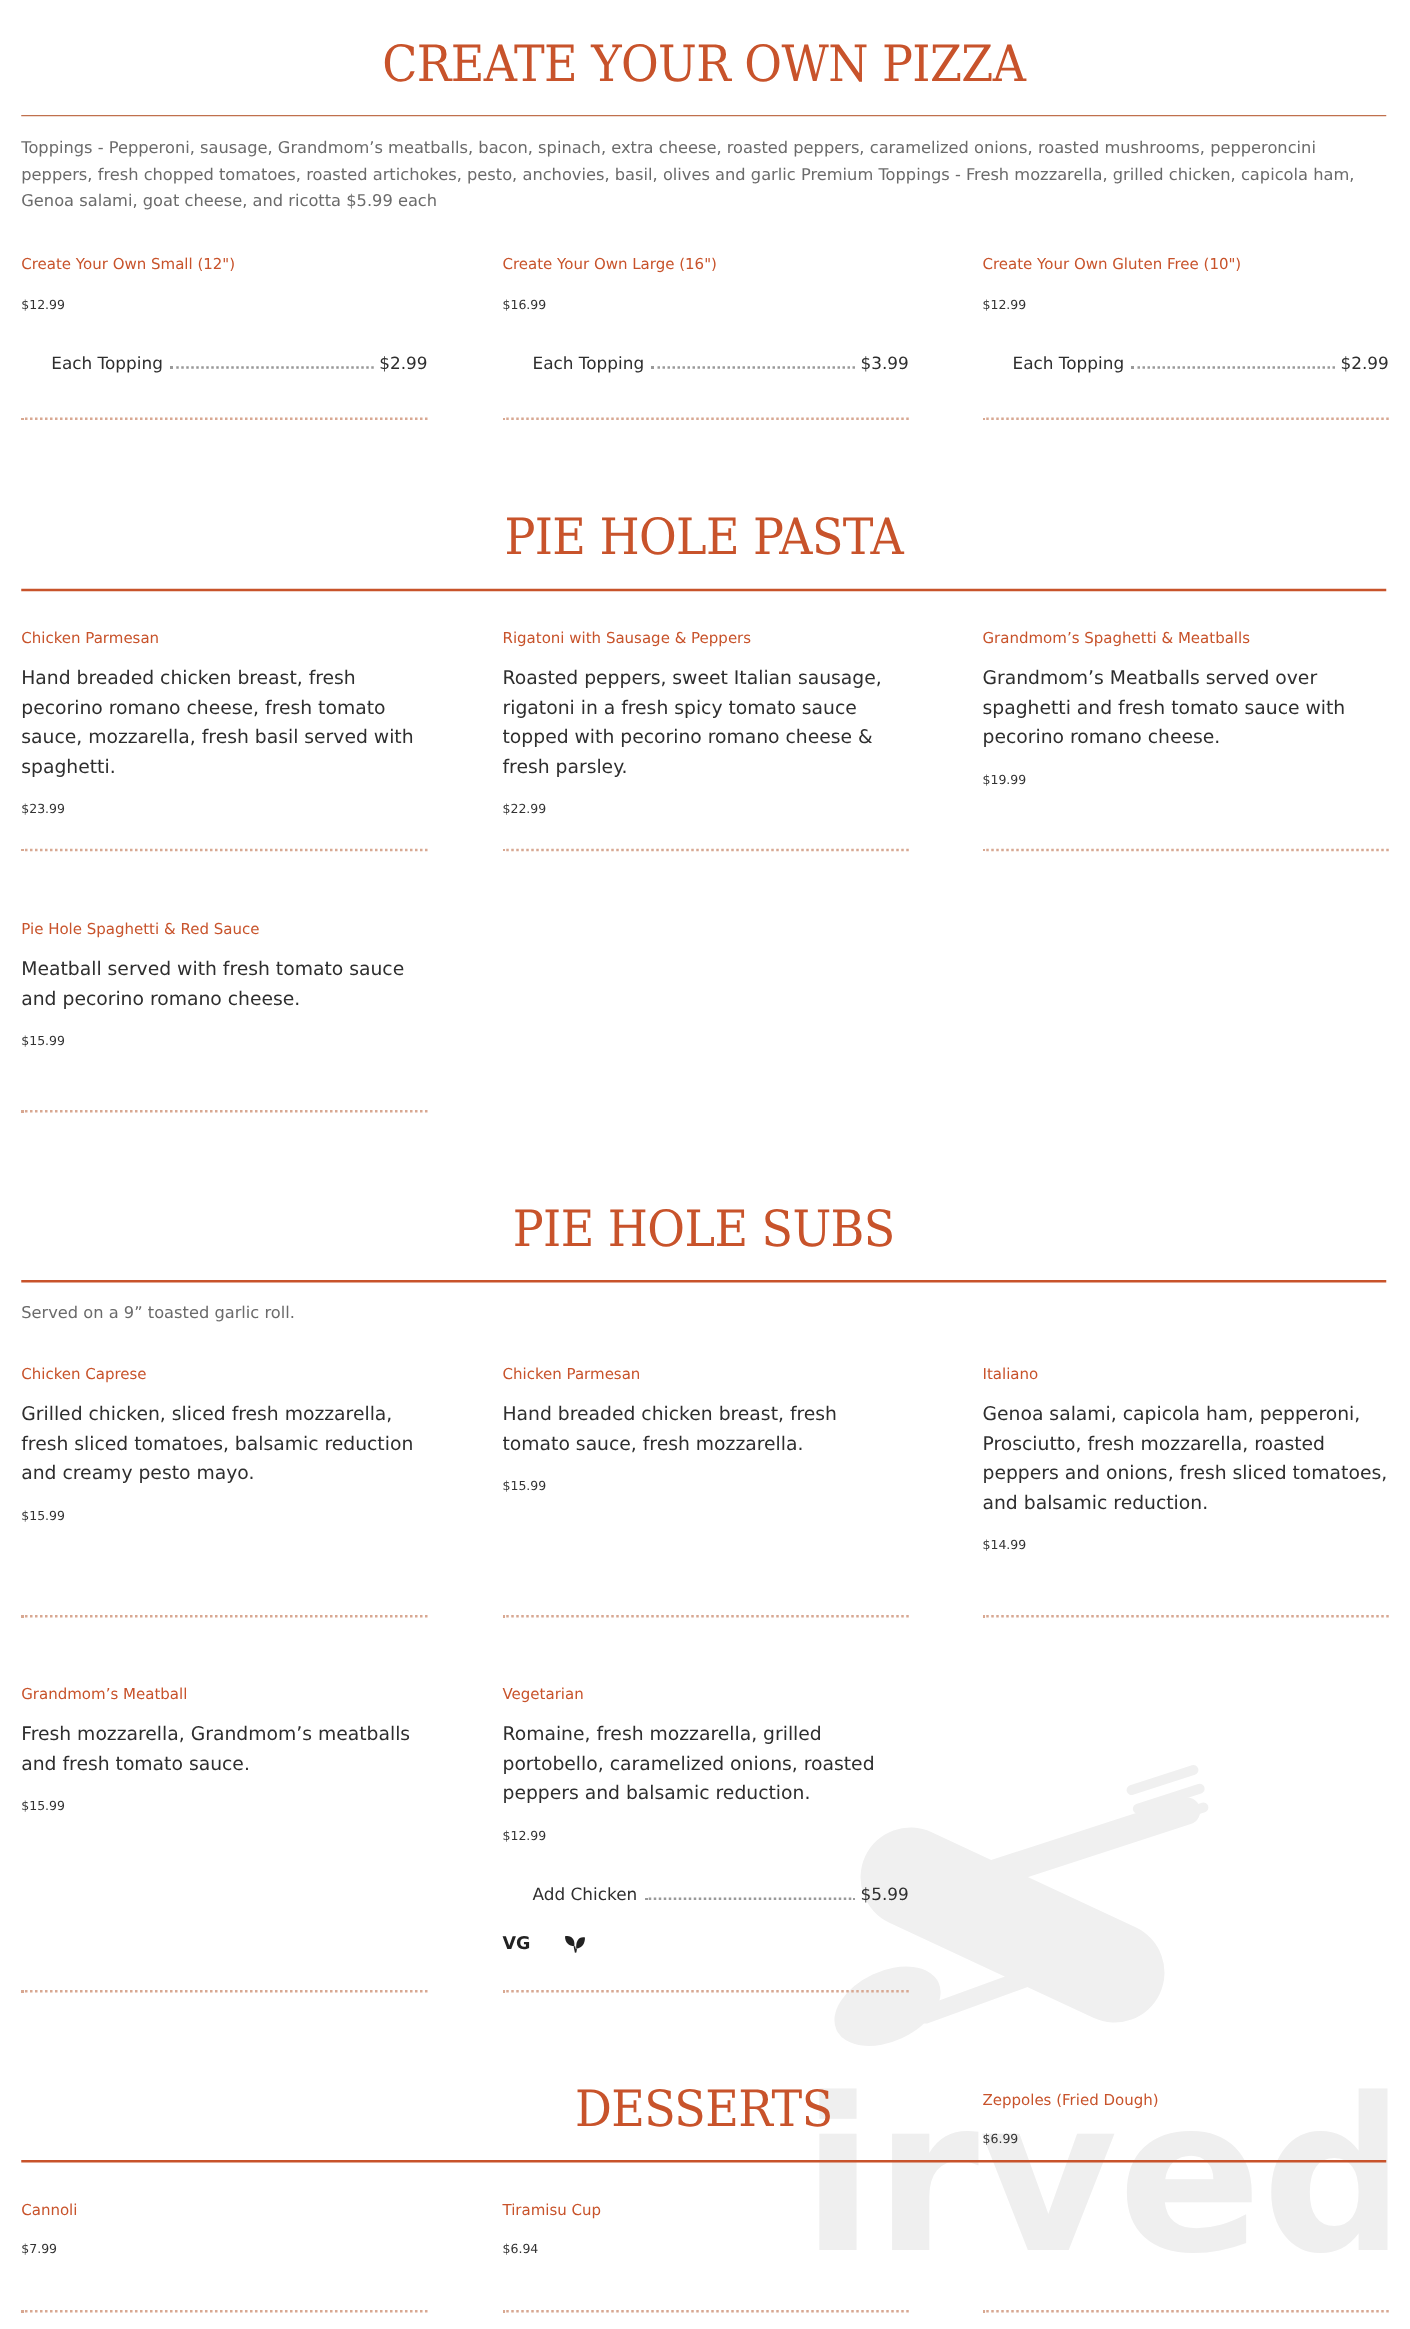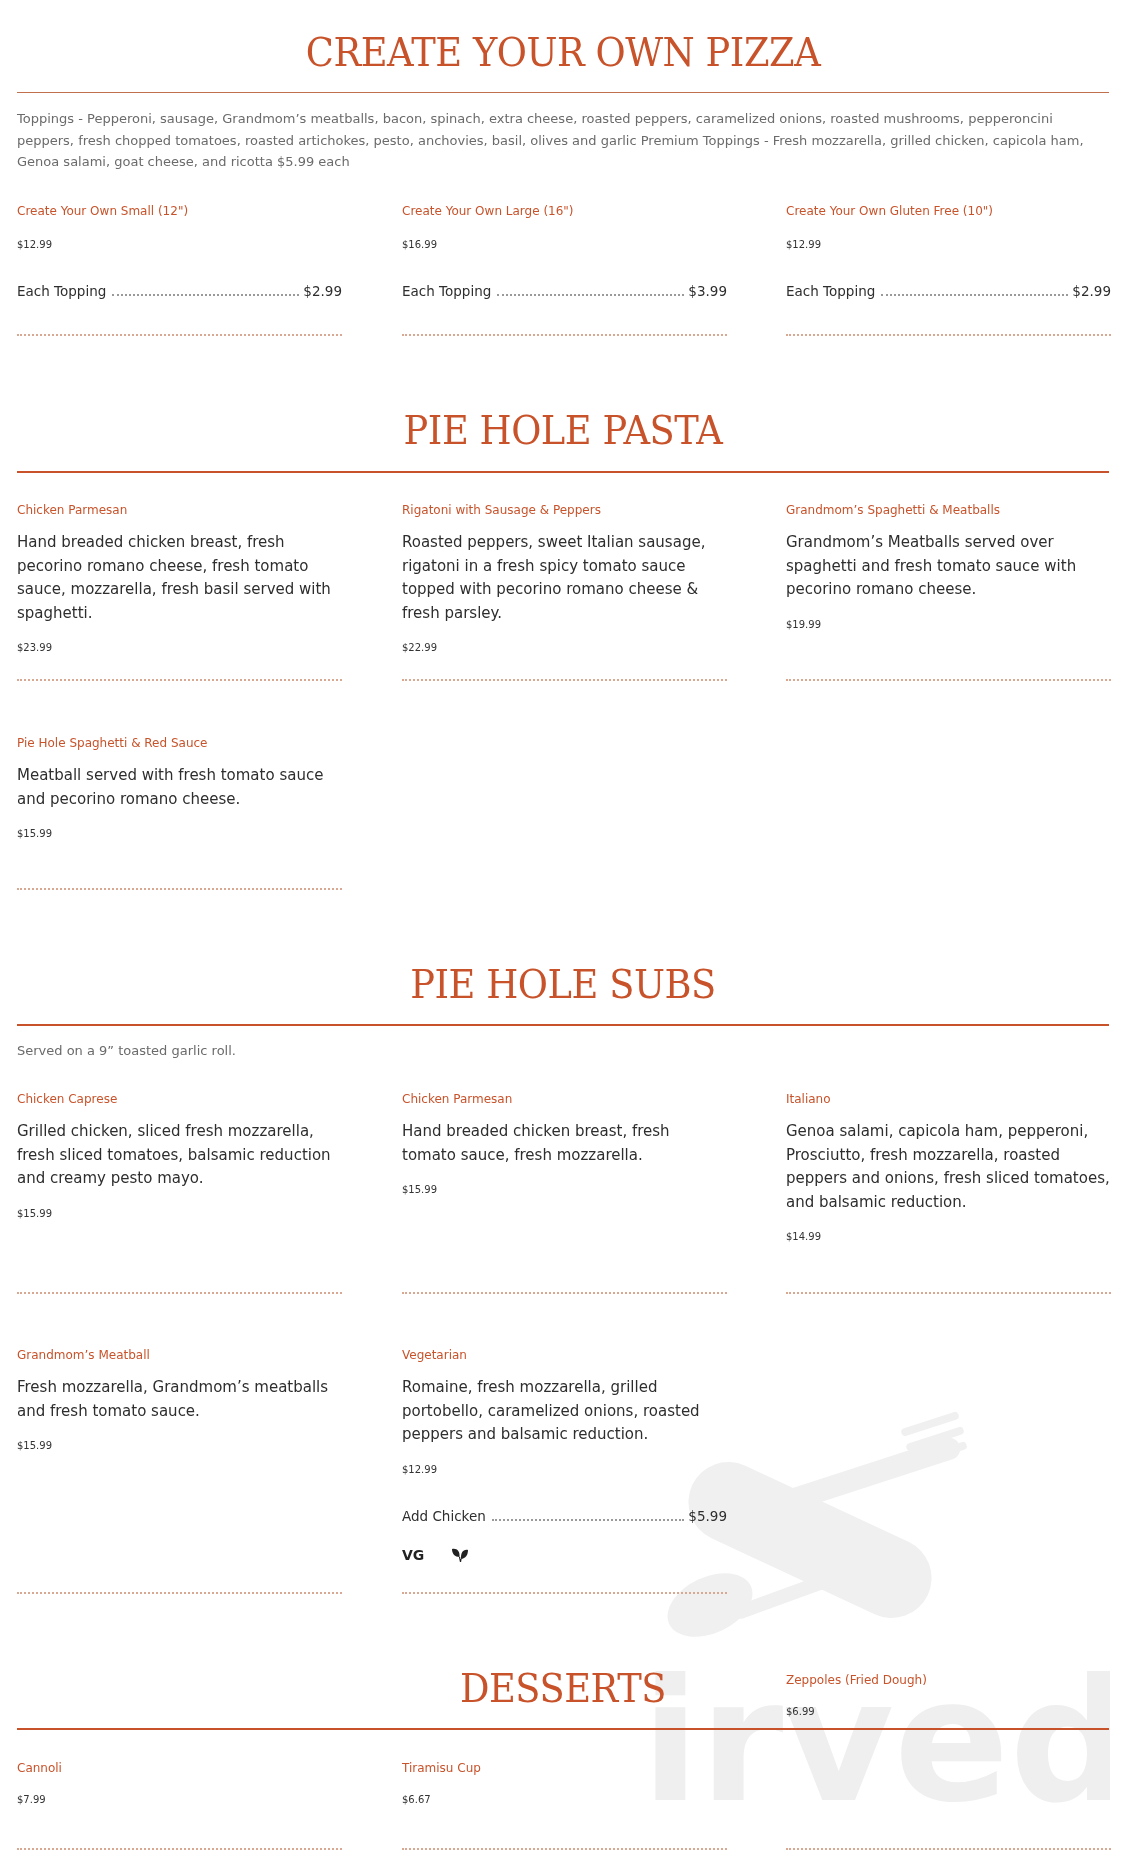--- a/index.html
+++ b/index.html
@@ -10,21 +10,21 @@
                    font-family: "DejaVu Serif", serif; font-weight: normal; color: #c8532b;
                    font-size: 40px; letter-spacing: -0.5px; margin: 0; line-height: 48px; transform: scaleX(0.92); z-index: 1; }
   .rule { position: absolute; left: 17px; width: 1092px; height: 2px; background: #c8532b; z-index: 1; }
   .rule.thin { height: 1px; background: #c0704d; }
   .note { position: absolute; left: 17px; width: 1092px; font-size: 13px; line-height: 21.5px; color: #6b6b6b; z-index: 1; }
   .card { position: absolute; width: 325px; z-index: 1; }
   .col1 { left: 17px; } .col2 { left: 402px; } .col3 { left: 786px; }
   .item-name { font-size: 12px; color: #c8532b; line-height: 16px; height: 16px; white-space: nowrap; }
   .item-desc { font-size: 15px; color: #2e2e2e; line-height: 23.5px; margin-top: 13px; }
   .item-price { font-size: 10px; color: #333; line-height: 18px; margin-top: 14px; }
-  .addon { display: flex; align-items: baseline; font-size: 13.5px; color: #2e2e2e; line-height: 18px; margin-top: 28px; }
+  .addon { display: flex; align-items: baseline; font-size: 13.5px; color: #2e2e2e; line-height: 18px; margin-top: 28px; margin-left: 24px; }
   .addon .leader { flex: 1; border-bottom: 2px dotted #9a9a9a; margin: 0 4px 4px 6px; height: 0; }
   .dots { position: absolute; height: 0; border-top: 2px dotted #d8a892; width: 325px; z-index: 1; }
   .badges { display: flex; align-items: center; gap: 27px; margin-top: 20px; height: 20px; }
   .vg { font-weight: bold; font-size: 14px; color: #222; }
 </style>
 </head>
 <body>
 
 <svg class="watermark" viewBox="0 0 470 420">
   <g fill="#f0f0f0">
@@ -154,21 +154,21 @@
 
 <h2 class="section-title" style="top:1664px">DESSERTS</h2>
 <div class="rule" style="top:1728px"></div>
 
 <div class="card col1" style="top:1760px">
   <div class="item-name">Cannoli</div>
   <div class="item-price" style="margin-top:15px">$7.99</div>
 </div>
 <div class="card col2" style="top:1760px">
   <div class="item-name">Tiramisu Cup</div>
-  <div class="item-price" style="margin-top:15px">$6.67</div>
+  <div class="item-price" style="margin-top:15px">$6.94</div>
 </div>
 <div class="card col3" style="top:1672px">
   <div class="item-name">Zeppoles (Fried Dough)</div>
   <div class="item-price" style="margin-top:15px">$6.99</div>
 </div>
 <div class="dots col1" style="top:1848px"></div>
 <div class="dots col2" style="top:1848px"></div>
 <div class="dots col3" style="top:1848px"></div>
 
 </body></html>

